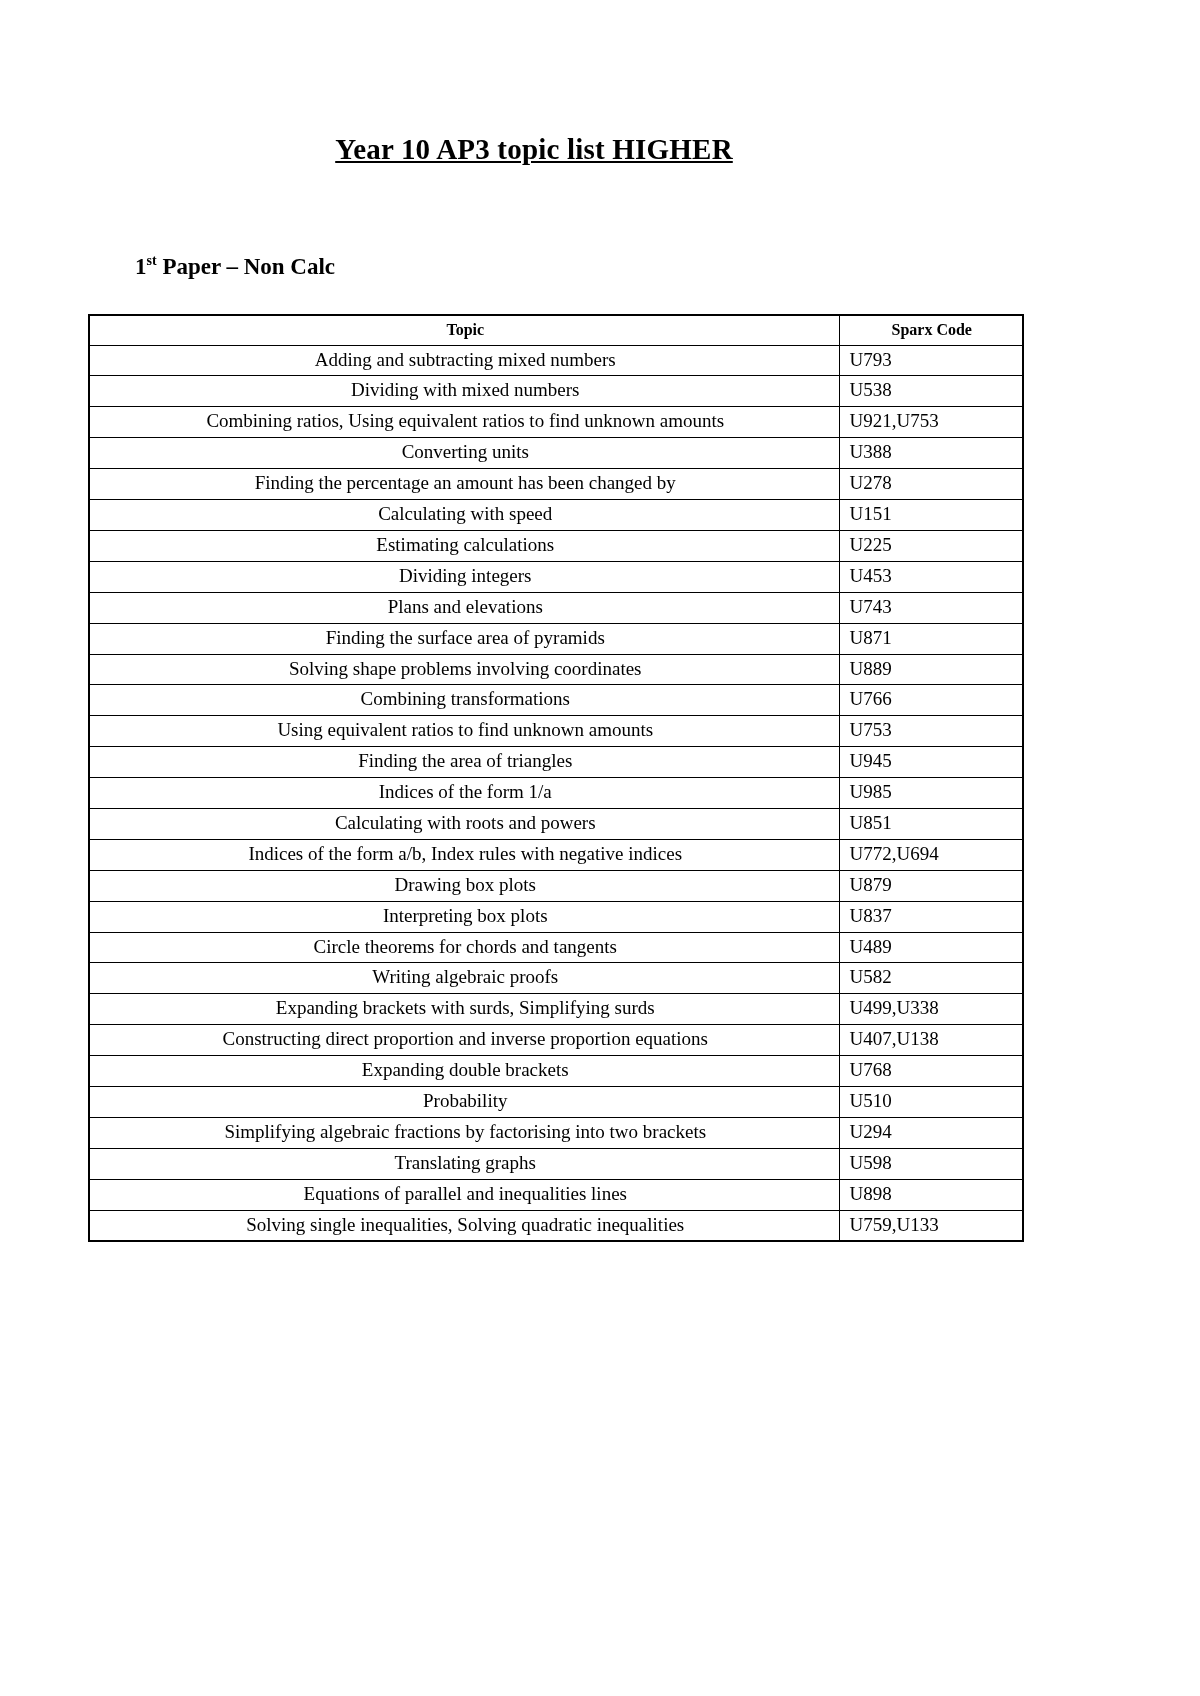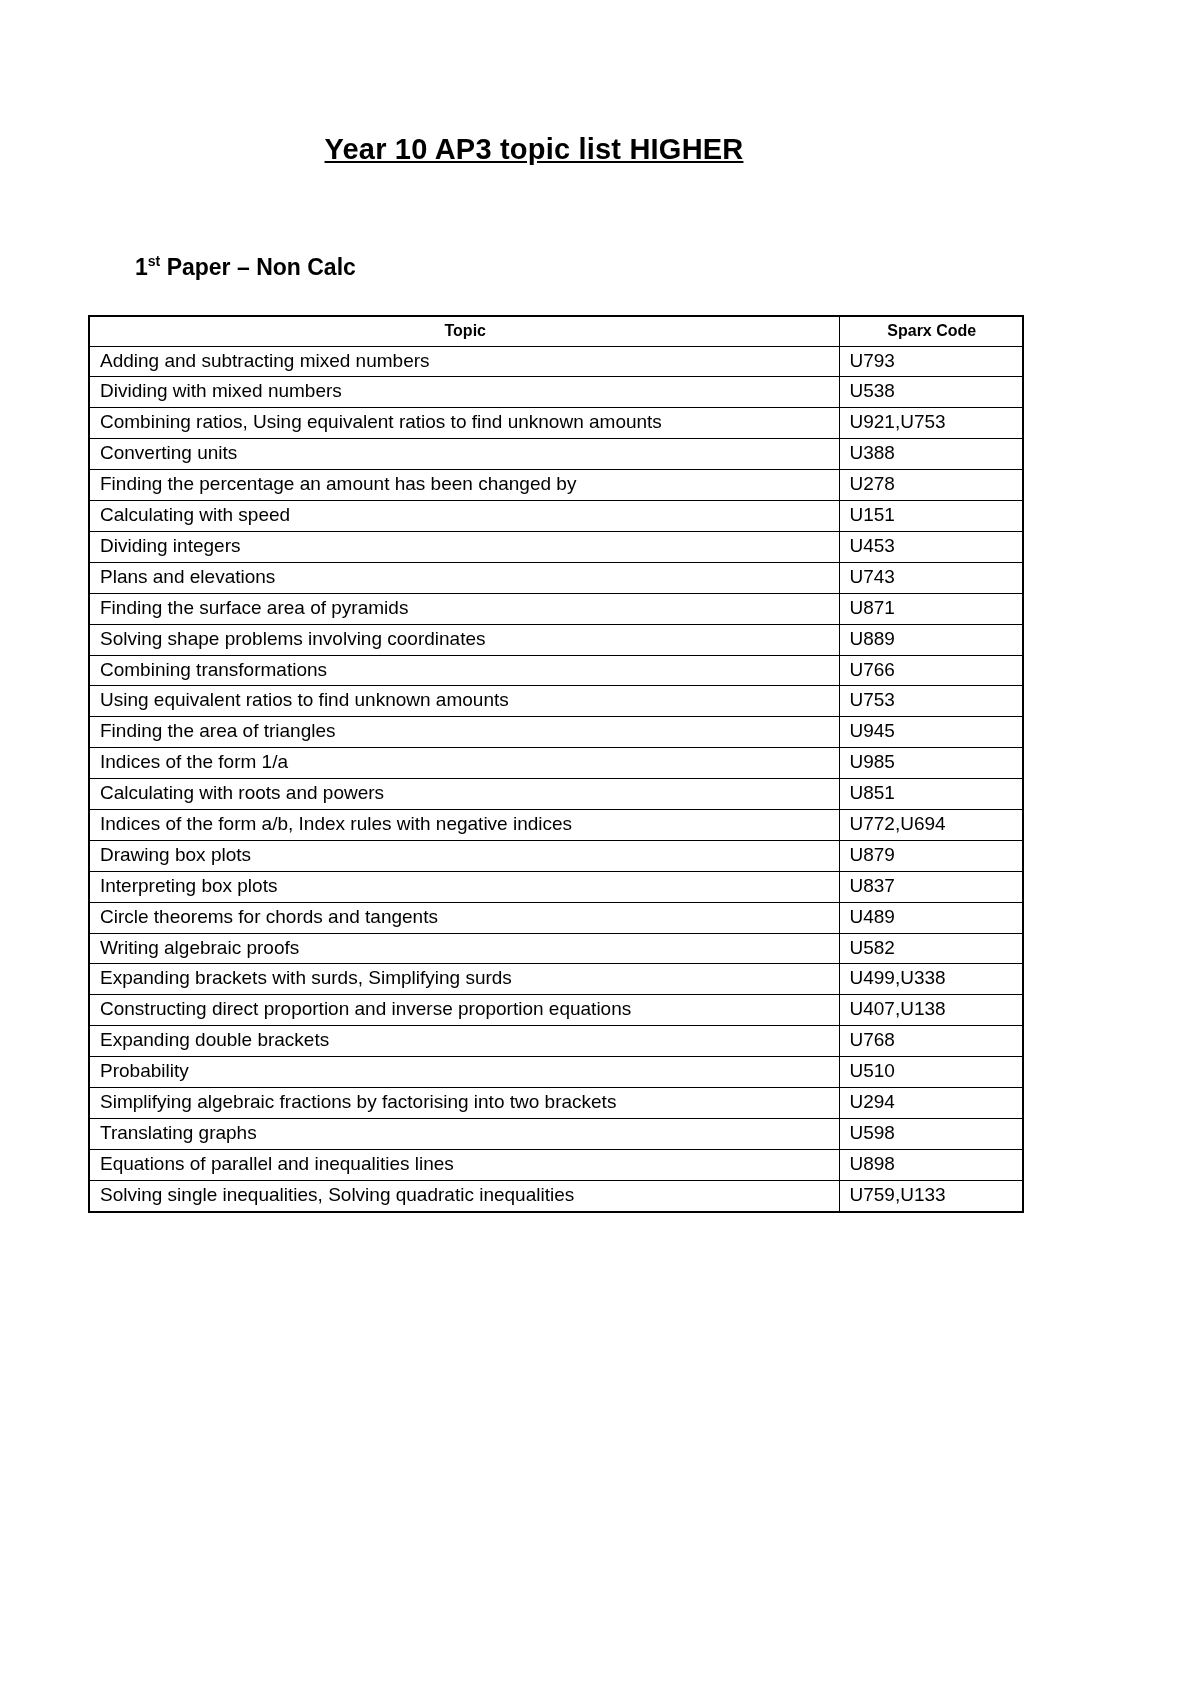--- a/index.html
+++ b/index.html
@@ -7,20 +7,21 @@
     background: #ffffff;
     font-family: "Liberation Sans", sans-serif;
     color: #000000;
   }
   .page {
     position: relative;
     width: 1068px;
     height: 1696px;
     background: #ffffff;
     overflow: hidden;
+    font-family: Liberation Serif, serif;
   }
   .doc-title {
     padding-top: 133px;
     text-align: center;
     font-size: 29px;
     font-weight: bold;
     text-decoration: underline;
     letter-spacing: 0.2px;
   }
   .doc-subtitle {
@@ -54,21 +55,21 @@
   table.topic-table th {
     font-weight: bold;
     font-size: 16px;
     text-align: center;
     padding-top: 5px;
     padding-bottom: 6px;
   }
   col.col-topic { width: 750px; }
   col.col-code  { width: 184px; }
   td.topic-cell {
-    text-align: left;
+    text-align: center;
     font-weight: 500;
   }
   td.code-cell {
     text-align: left;
     font-weight: 500;
   }
 </style>
 </head>
 <body>
 
@@ -108,20 +109,24 @@
         </tr>
         <tr>
           <td class="topic-cell">Finding the percentage an amount has been changed by</td>
           <td class="code-cell">U278</td>
         </tr>
         <tr>
           <td class="topic-cell">Calculating with speed</td>
           <td class="code-cell">U151</td>
         </tr>
         <tr>
+          <td class="topic-cell">Estimating calculations</td>
+          <td class="code-cell">U225</td>
+        </tr>
+        <tr>
           <td class="topic-cell">Dividing integers</td>
           <td class="code-cell">U453</td>
         </tr>
         <tr>
           <td class="topic-cell">Plans and elevations</td>
           <td class="code-cell">U743</td>
         </tr>
         <tr>
           <td class="topic-cell">Finding the surface area of pyramids</td>
           <td class="code-cell">U871</td>

